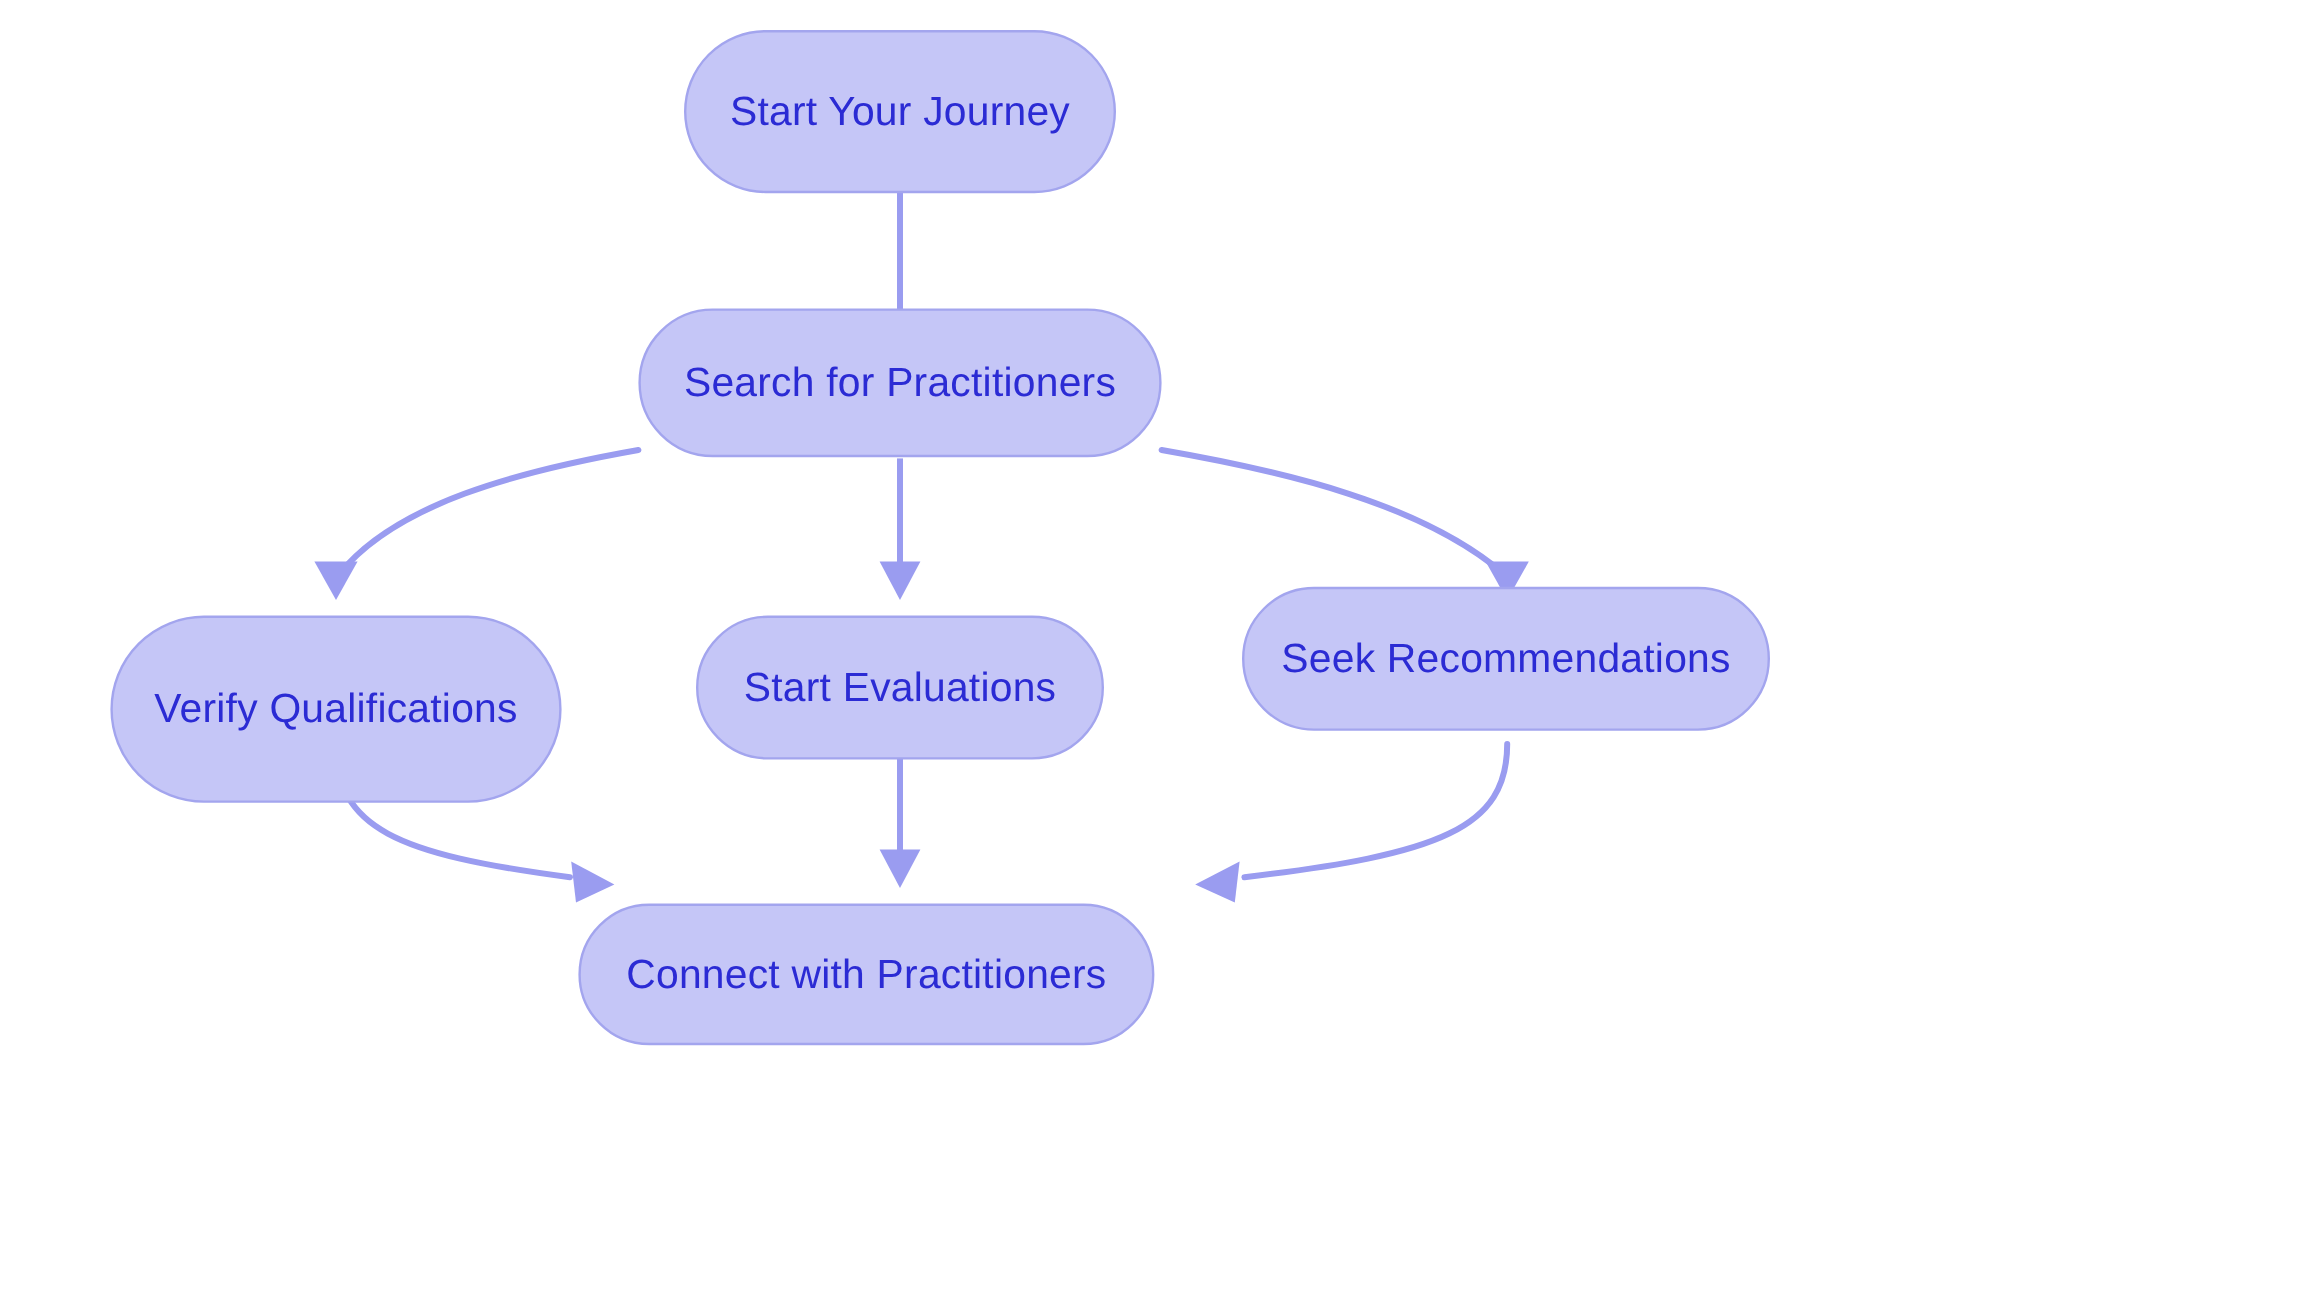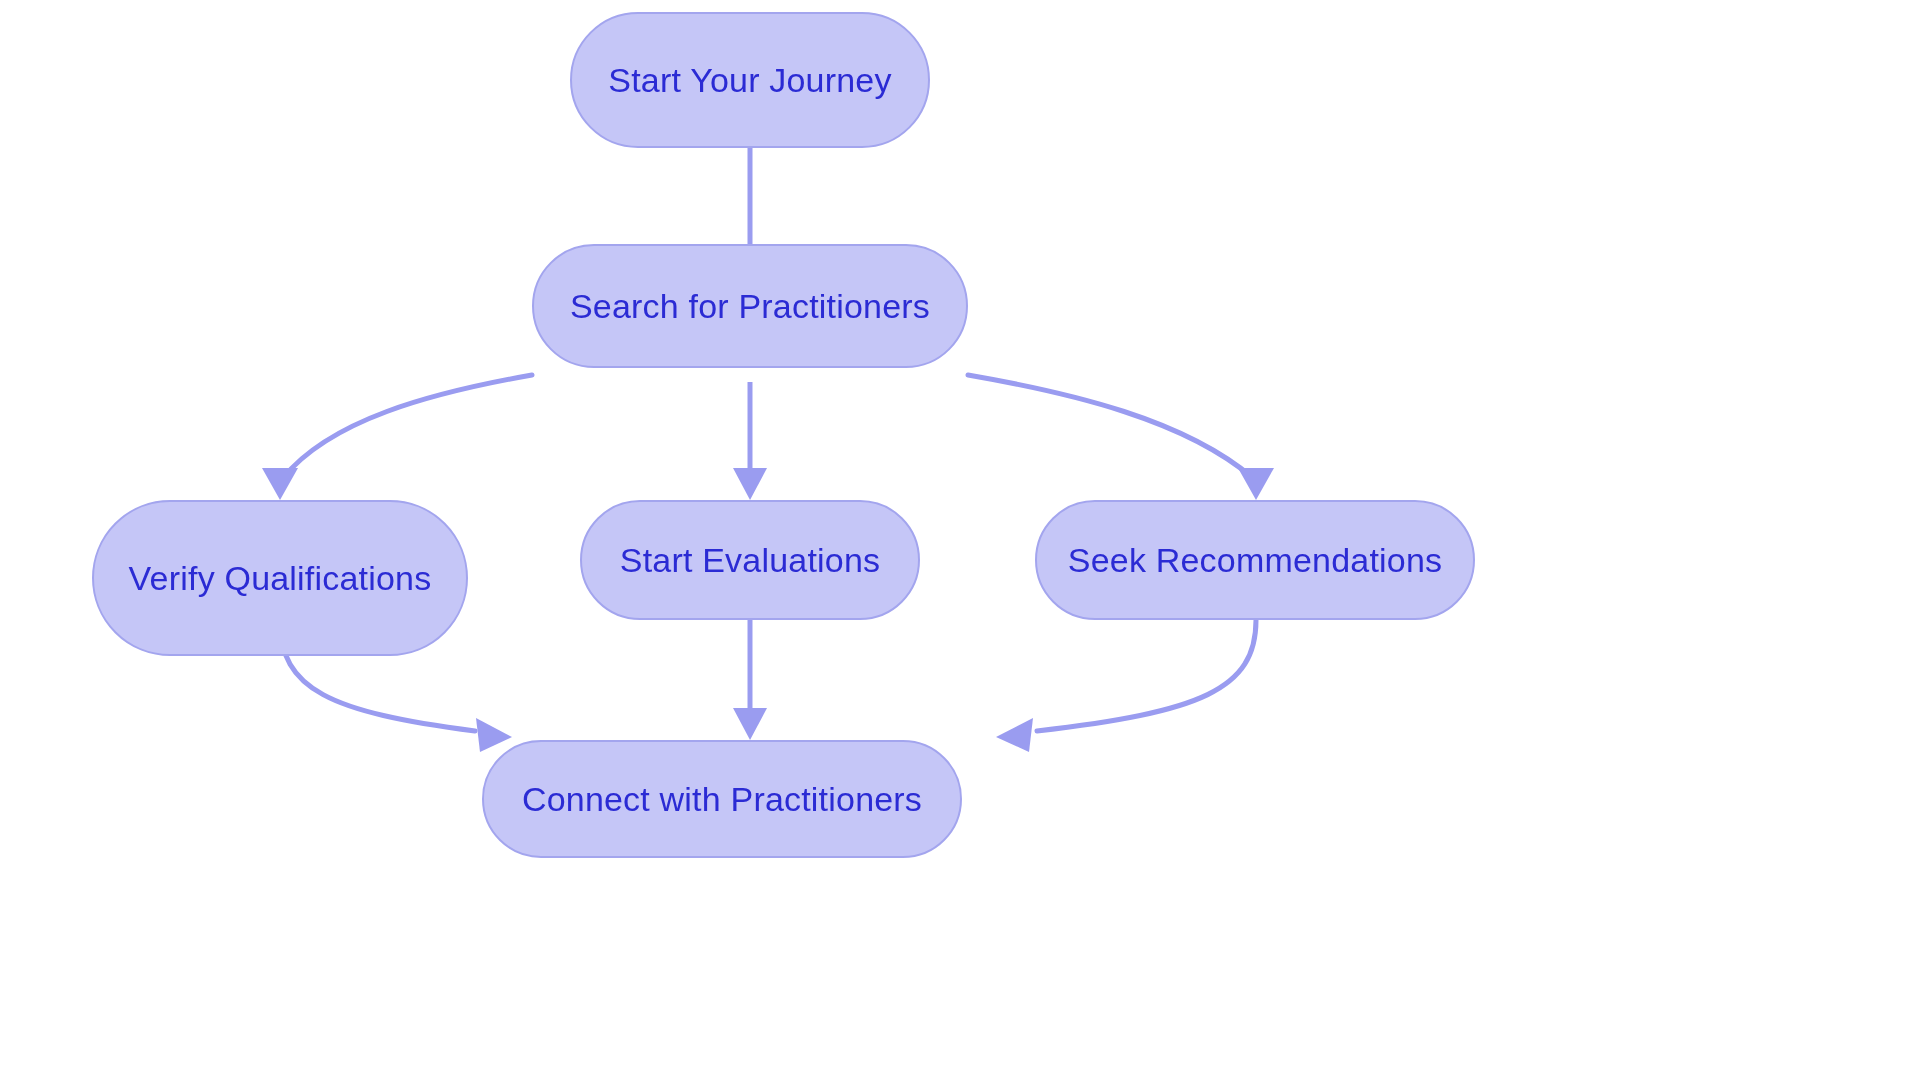--- a/index.html
+++ b/index.html
@@ -35,31 +35,32 @@
     justify-content: center;
     background: #c5c6f7;
     border: 2px solid #a3a5ee;
     border-radius: 999px;
     color: #2b2bd4;
     font-size: 34px;
     font-weight: 400;
     letter-spacing: 0.2px;
     white-space: nowrap;
     z-index: 2;
+    margin-top: 13px;
   }
   .node-label {
     display: block;
     line-height: 1;
     color: #2b2bd4;
   }
   #node-start      { left: 570px;  top: 12px;  width: 360px; height: 136px; }
   #node-search     { left: 532px;  top: 244px; width: 436px; height: 124px; }
   #node-verify     { left: 92px;   top: 500px; width: 376px; height: 156px; }
   #node-read       { left: 580px;  top: 500px; width: 340px; height: 120px; }
-  #node-seek       { left: 1035px; top: 500px; width: 440px; height: 120px; }
+  #node-seek       { left: 1035px; top: 476px; width: 440px; height: 120px; }
   #node-connect    { left: 482px;  top: 740px; width: 480px; height: 118px; }
 </style>
 </head>
 <body>
 
 <div id="canvas">
 
   <svg id="edge-layer" viewBox="0 0 1920 1083" width="1920" height="1083" xmlns="http://www.w3.org/2000/svg">
 
     <g>

